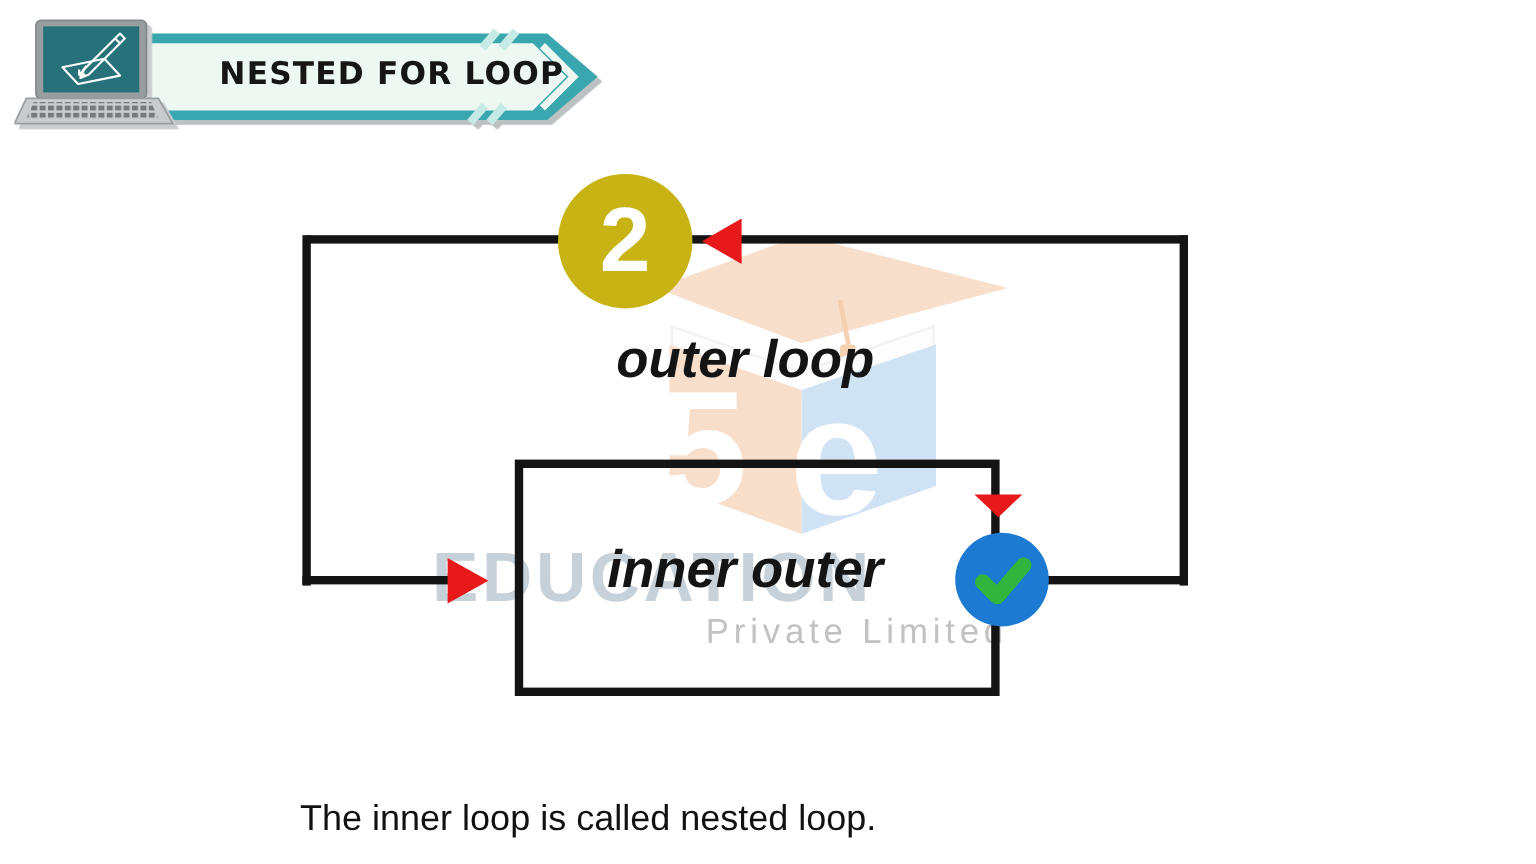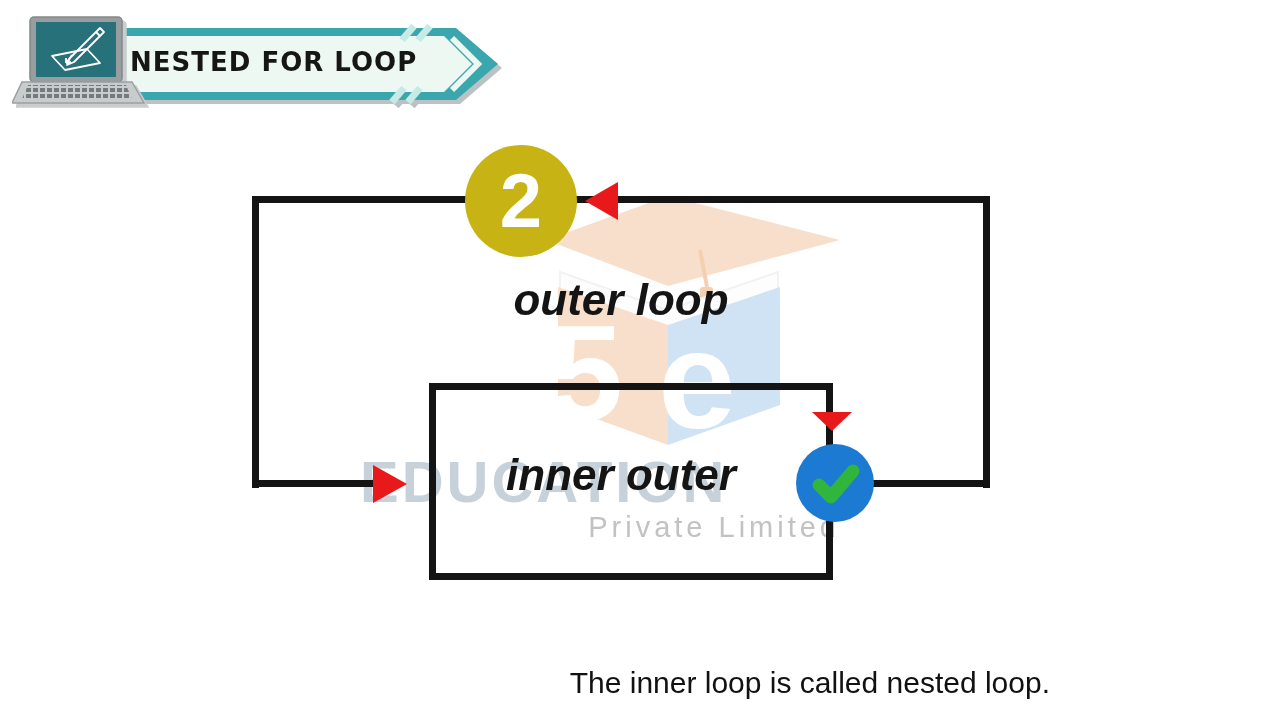--- a/index.html
+++ b/index.html
@@ -5,21 +5,21 @@
   html,body{margin:0;padding:0;background:#fff;}
   #slide{position:relative;width:1280px;height:720px;background:#ffffff;overflow:hidden;
          font-family:"Liberation Sans",sans-serif;}
 
   
   #laptop-icon{position:absolute;left:12px;top:10px;z-index:6;
                filter:drop-shadow(4px 4px 0 #c9cdce);}
   #banner{position:absolute;left:108px;top:24px;z-index:4;
           filter:drop-shadow(4px 4px 0 #bcc2c3);}
   #banner-title{position:absolute;left:130px;top:49px;width:340px;z-index:5;
-                text-align:left;font-family:"DejaVu Sans",sans-serif;
+                text-align:right;font-family:"DejaVu Sans",sans-serif;
                 font-weight:bold;font-size:26px;line-height:27px;letter-spacing:1px;
                 color:#161616;}
 
   
   #watermark-logo{position:absolute;left:500px;top:192px;z-index:1;opacity:.9;}
   #watermark-word{position:absolute;left:360px;top:448px;width:480px;z-index:1;
                   font-size:58px;font-weight:bold;letter-spacing:3px;
                   color:#c6d1da;}
   #watermark-sub{position:absolute;left:360px;top:511px;width:480px;z-index:1;
                  text-align:right;font-size:29px;letter-spacing:4px;color:#c2c2c2;}
@@ -56,21 +56,21 @@
                 border-radius:50%;background:var(--blue,#1d7ad2);z-index:4;
                 display:flex;align-items:center;justify-content:center;}
 
   
   .loop-label{position:absolute;left:371px;width:500px;text-align:center;z-index:5;
               font-size:44px;font-weight:bold;font-style:italic;color:#141414;
               line-height:1.15;}
   #outer-loop-label{top:275px;}
   #inner-loop-label{top:450px;}
 
-  #caption{position:absolute;left:250px;top:666px;width:800px;text-align:right;
+  #caption{position:absolute;left:250px;top:666px;width:800px;text-align:left;
            font-size:30px;color:#111;z-index:5;}
 </style>
 </head>
 <body>
 
 <div id="slide">
 
   <svg id="laptop-icon" width="134" height="98" viewBox="0 0 134 98">
     <defs>
       <pattern id="kbkeys" width="7" height="6" patternUnits="userSpaceOnUse">

